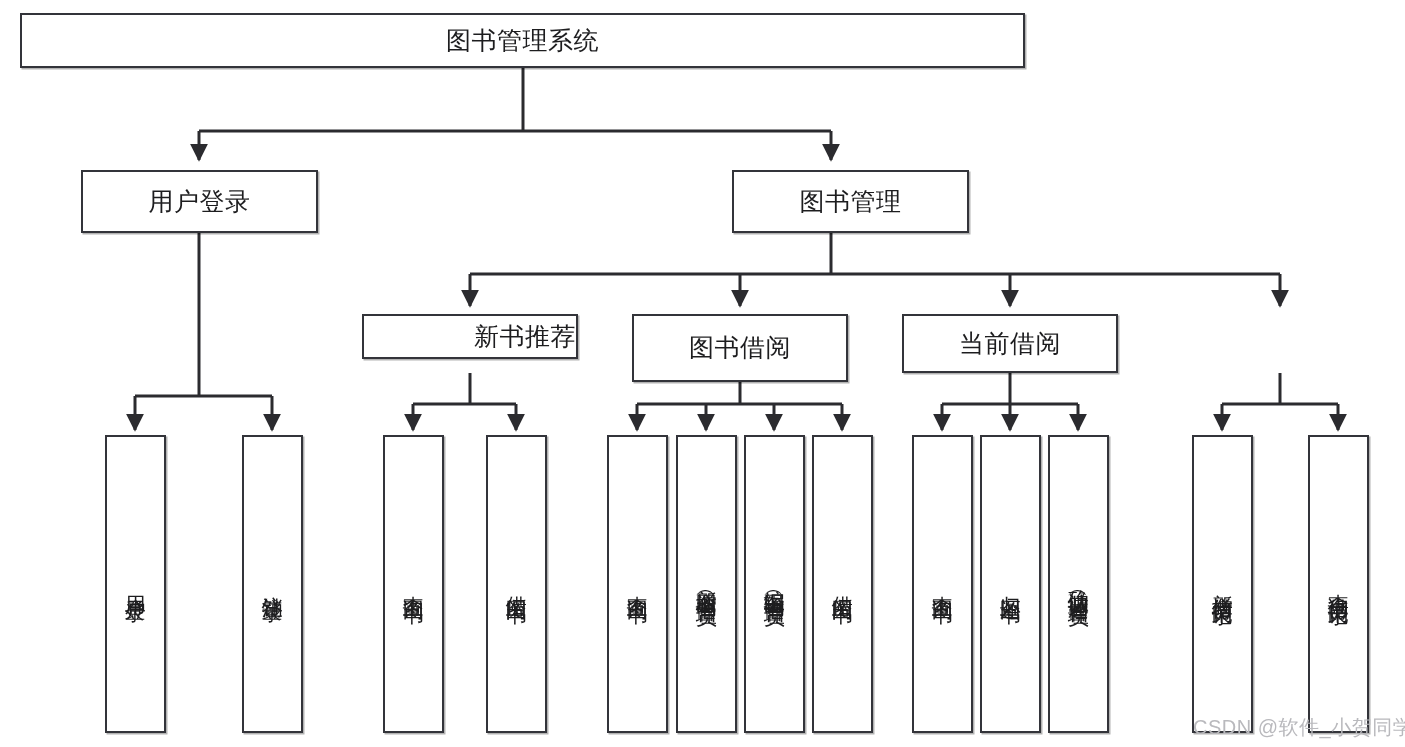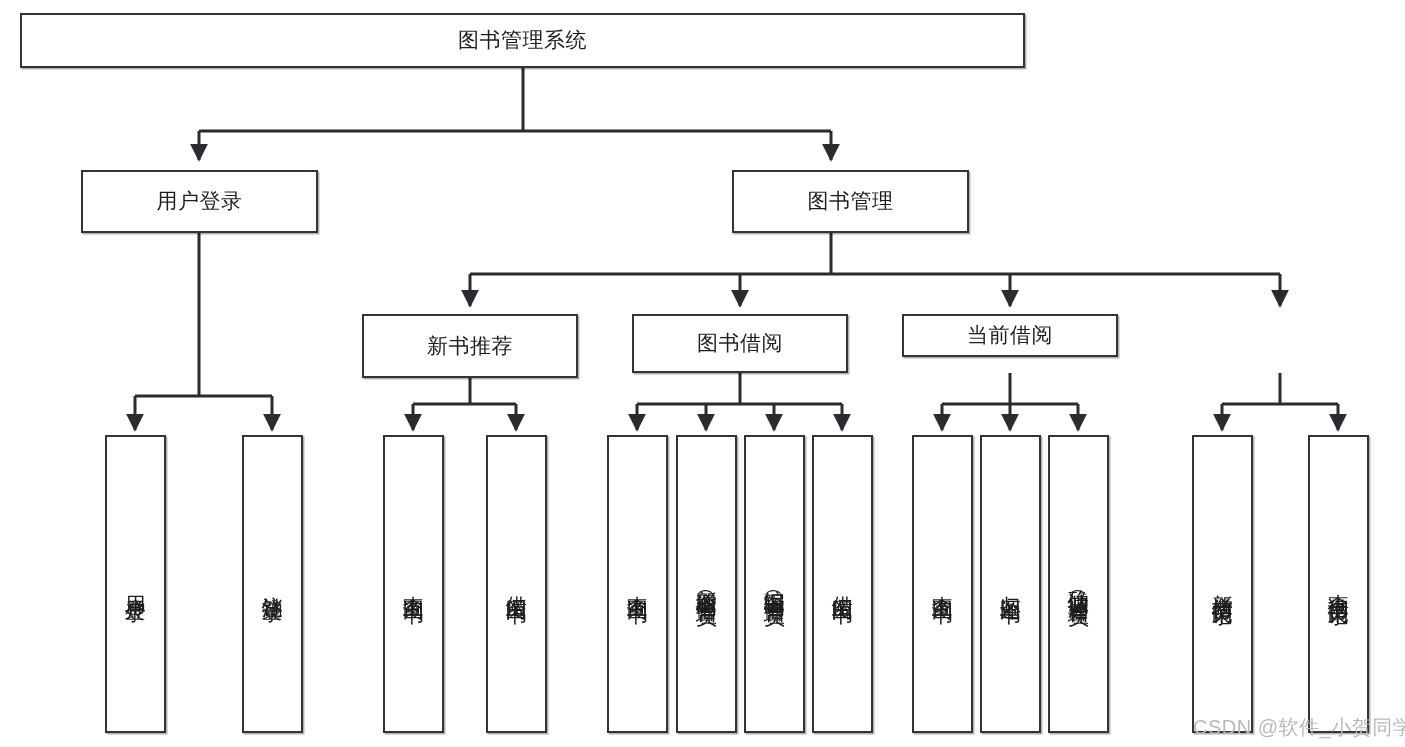--- a/index.html
+++ b/index.html
@@ -31,21 +31,21 @@
     position: absolute;
     box-sizing: border-box;
     background: #ffffff;
     border: 2.5px solid #33343a;
     display: flex;
     align-items: center;
     justify-content: center;
     box-shadow: 1.5px 1.5px 0 rgba(0,0,0,0.30);
   }
   .node .label {
-    font-size: 21px;
+    font-size: 25px;
     line-height: 1.18;
     letter-spacing: 0.5px;
     color: #1d1d1f;
     text-align: center;
     white-space: nowrap;
   }
   .node.leaf {
     align-items: center;
     justify-content: center;
   }
@@ -127,29 +127,29 @@
   </div>
 
   <div class="node" style="left:81px; top:170px; width:237px; height:63px;">
     <span class="label">用户登录</span>
   </div>
 
   <div class="node" style="left:732px; top:170px; width:237px; height:63px;">
     <span class="label">图书管理</span>
   </div>
 
-  <div class="node" style="left:362px; top:314px; width:216px; height:64px;">
+  <div class="node" style="left:362px; top:314px; width:216px; height:45px;justify-content:flex-end;">
     <span class="label">新书推荐</span>
   </div>
 
-  <div class="node" style="left:632px; top:314px; width:216px; height:59px;">
+  <div class="node" style="left:632px; top:314px; width:216px; height:68px;">
     <span class="label">图书借阅</span>
   </div>
 
-  <div class="node" style="left:902px; top:314px; width:216px; height:43px;font-family:Liberation Serif, serif;">
+  <div class="node" style="left:902px; top:314px; width:216px; height:59px;font-family:Liberation Serif, serif;">
     <span class="label">当前借阅</span>
   </div>
 
 
   <div class="node leaf" style="left:105px; top:435px; width:61px; height:298px;">
     <span class="label">用户登录</span>
   </div>
 
   <div class="node leaf" style="left:242px; top:435px; width:61px; height:298px;">
     <span class="label">注销登录</span>

